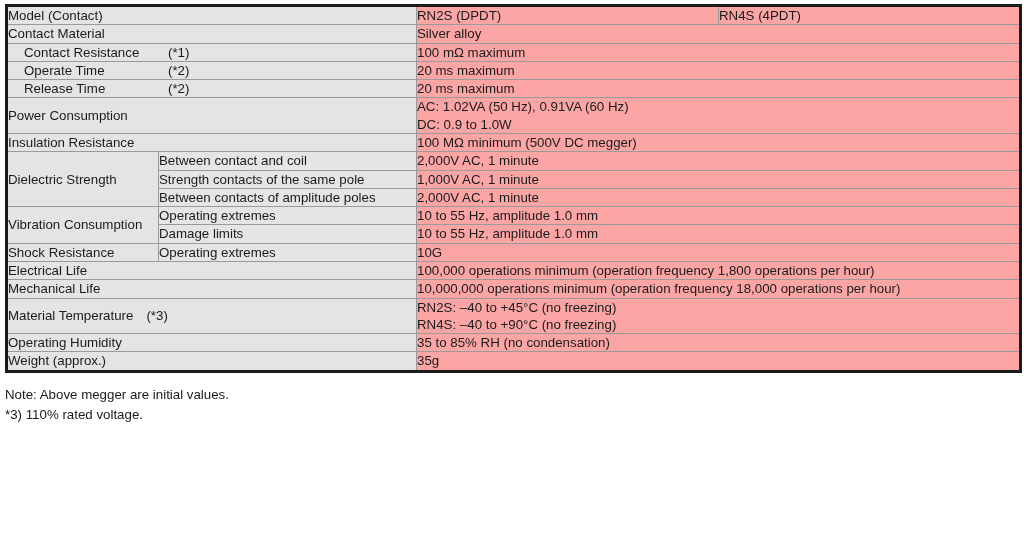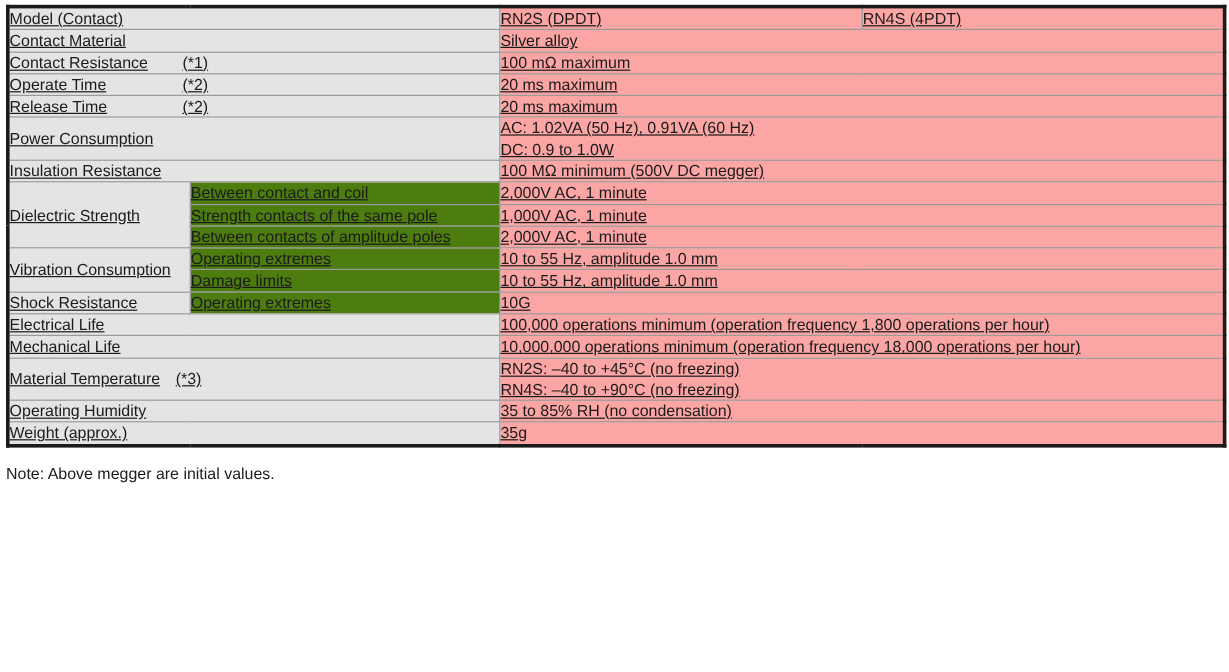--- a/index.html
+++ b/index.html
@@ -30,57 +30,56 @@
     border: 3px solid #1b1b1b;
     background: #ffffff;
   }
 
   table.spec td {
     border: 1px solid #9a9a9a;
     padding: 0;
     vertical-align: middle;
     font-size: 13.3px;
     line-height: 1.30;
-    text-decoration: underline;
   }
 
   
   col.c-label    { width: 152px; }
   col.c-sublabel { width: 258px; }
   col.c-valA     { width: 302px; }
   col.c-valB     { width: 302px; }
 
   
   .lbl {
     background: #e4e4e4;
     padding: 5px 0 5px 11px;
     white-space: nowrap;
   }
   .sublbl {
-    background: #4d7c0f;
+    background: #e5e5e5;
     padding: 5px 0 5px 11px;
     white-space: nowrap;
   }
   .val {
     background: #fca5a5;
     padding: 5px 0 5px 9px;
   }
 
   
   .val-start { border-left: 3px solid #1b1b1b; }
 
   
   .lbl-group { border-right: 1px solid #9a9a9a; }
 
   
   .lbl-flex {
     display: flex;
     align-items: baseline;
   }
-  .lbl-flex .lbl-text { width: 144px; flex: 0 0 144px; }
+  .lbl-flex .lbl-text { width: 144px; flex: 0 0 144px; padding-left: 16px; }
   .lbl-flex .lbl-mark { flex: 0 0 auto; }
 
   .lbl-inline .lbl-mark { margin-left: 13px; }
 
   .val .line { display: block; }
 
   
   #notes {
     margin: 12px 0 0 5px;
     font-size: 13.3px;
@@ -282,15 +281,16 @@
         <td class="val val-start" colspan="2">
           <span>35g</span>
         </td>
       </tr>
 
     </tbody>
   </table>
 
   <div id="notes">
     <div class="note-line">Note: Above megger are initial values.</div>
+    <div class="note-line">*3) 110% rated voltage.</div>
   </div>
 
 </div>
 
 </body></html>

